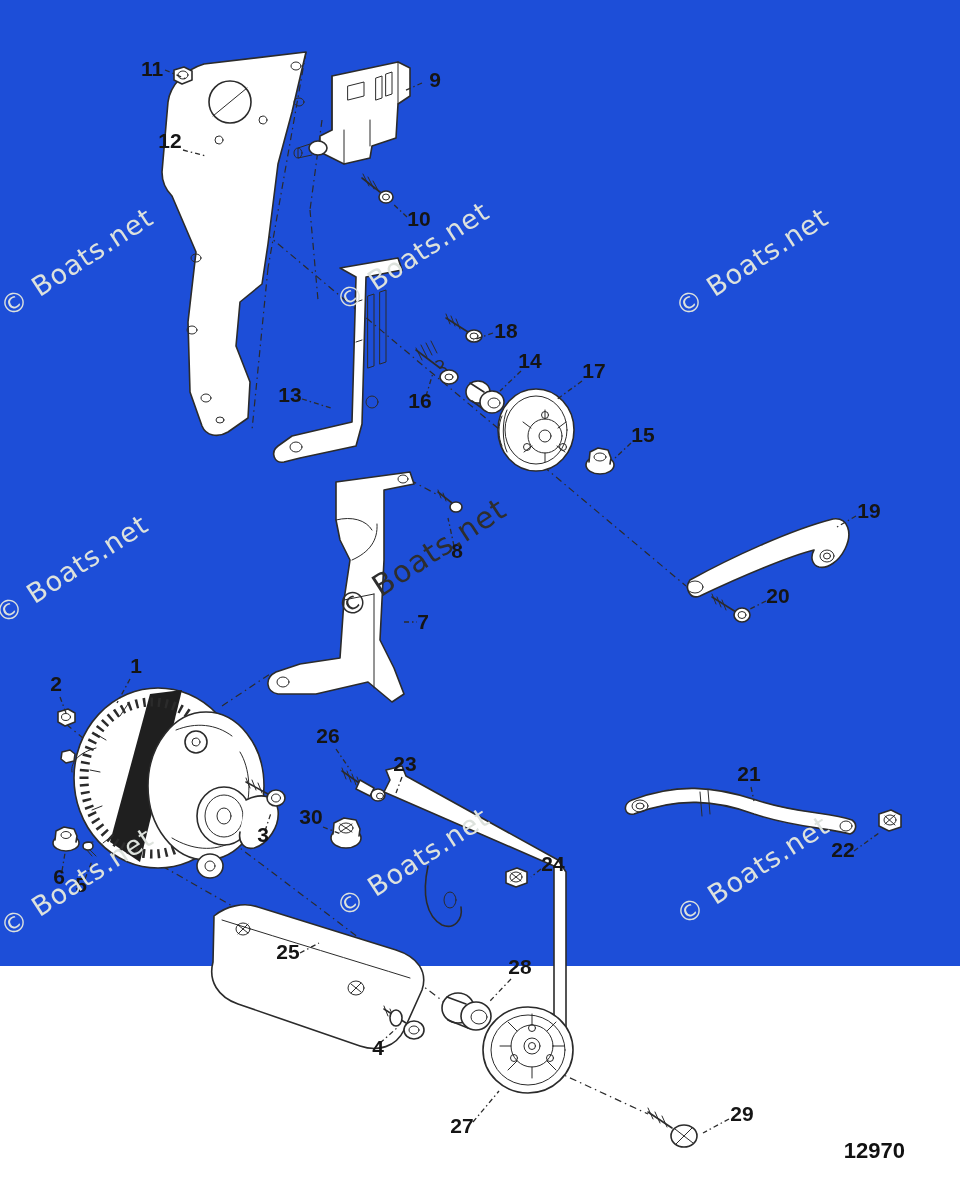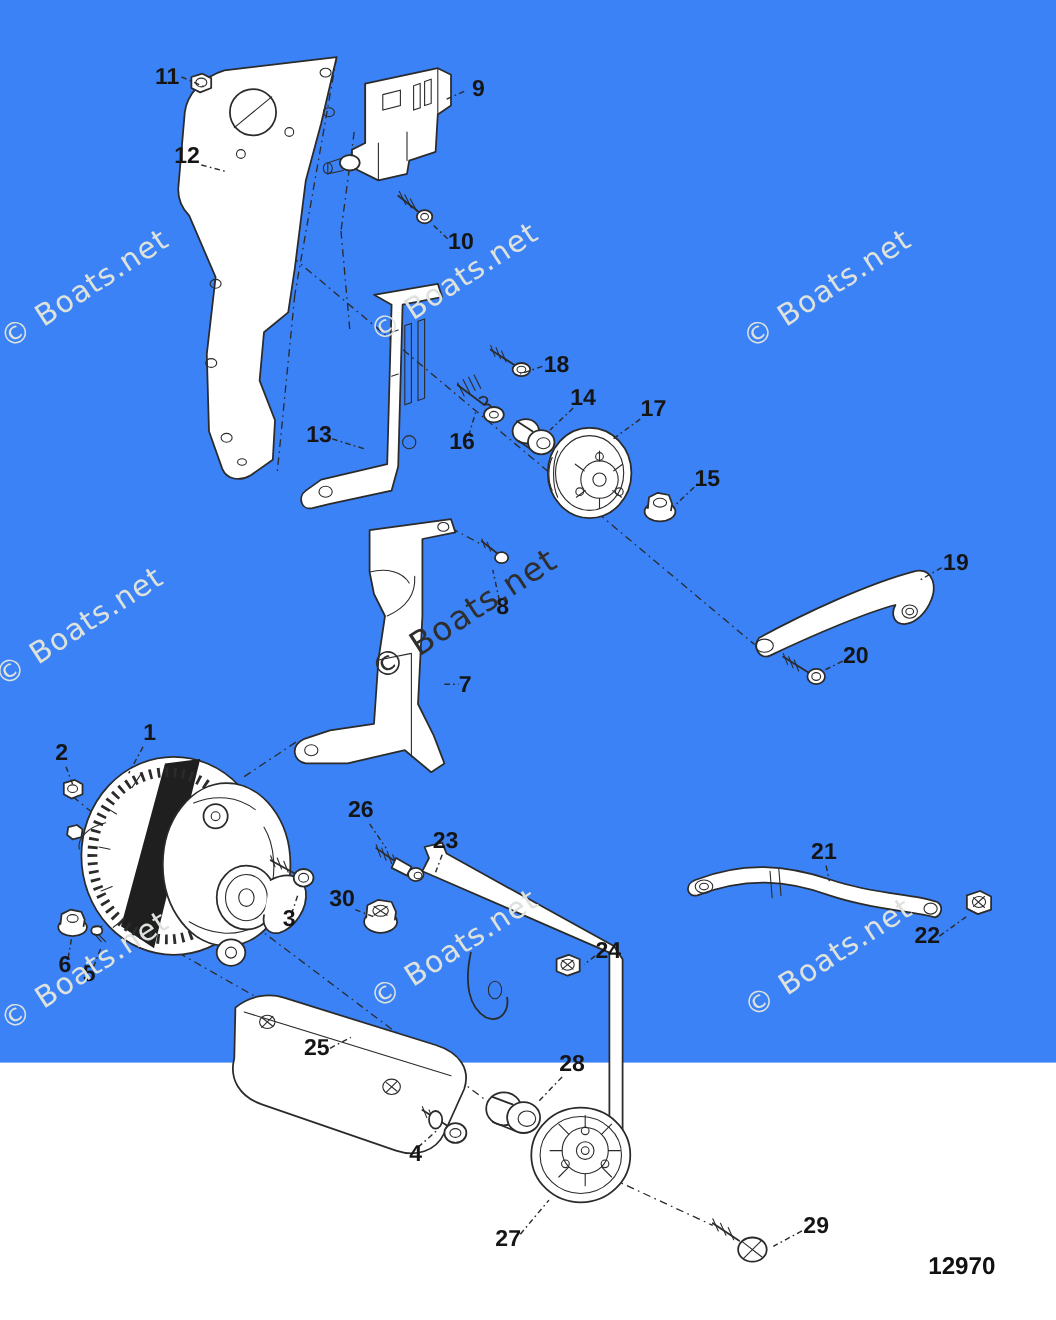--- a/index.html
+++ b/index.html
@@ -1,16 +1,16 @@
 <!DOCTYPE html>
 <html><head>
 <meta charset="utf-8">
 <style>
   html,body{margin:0;padding:0;background:#ffffff;width:960px;height:1200px;overflow:hidden;}
-  #stage{position:relative;width:960px;height:966px;background:#3b82f6;font-family:"Liberation Sans",sans-serif;}
+  #stage{position:relative;width:960px;height:966px;background:#1d4ed8;font-family:"Liberation Sans",sans-serif;}
   svg{display:block;}
   .ln  {fill:none;stroke:#2b2b2b;stroke-width:1.6;stroke-linecap:round;stroke-linejoin:round;}
   .lnf {fill:#ffffff;stroke:#2b2b2b;stroke-width:1.6;stroke-linecap:round;stroke-linejoin:round;}
   .thin{fill:none;stroke:#2b2b2b;stroke-width:1;stroke-linecap:round;}
   .dk  {fill:#1f1f1f;stroke:none;}
   .rib {fill:none;stroke:#2b2b2b;stroke-width:9;stroke-dasharray:2.5 5;}
   .callout-text{font-family:"Liberation Sans",sans-serif;font-weight:bold;font-size:21px;fill:#151515;}
   .leader{fill:none;stroke:#2b2b2b;stroke-width:1.3;stroke-dasharray:5 3 1.5 3;}
   .construction{fill:none;stroke:#2b2b2b;stroke-width:1.2;stroke-dasharray:7 4 1.5 4;}
   .wm-light{font-family:"DejaVu Sans",sans-serif;font-size:27px;fill:#dde2dd;letter-spacing:1px;}

